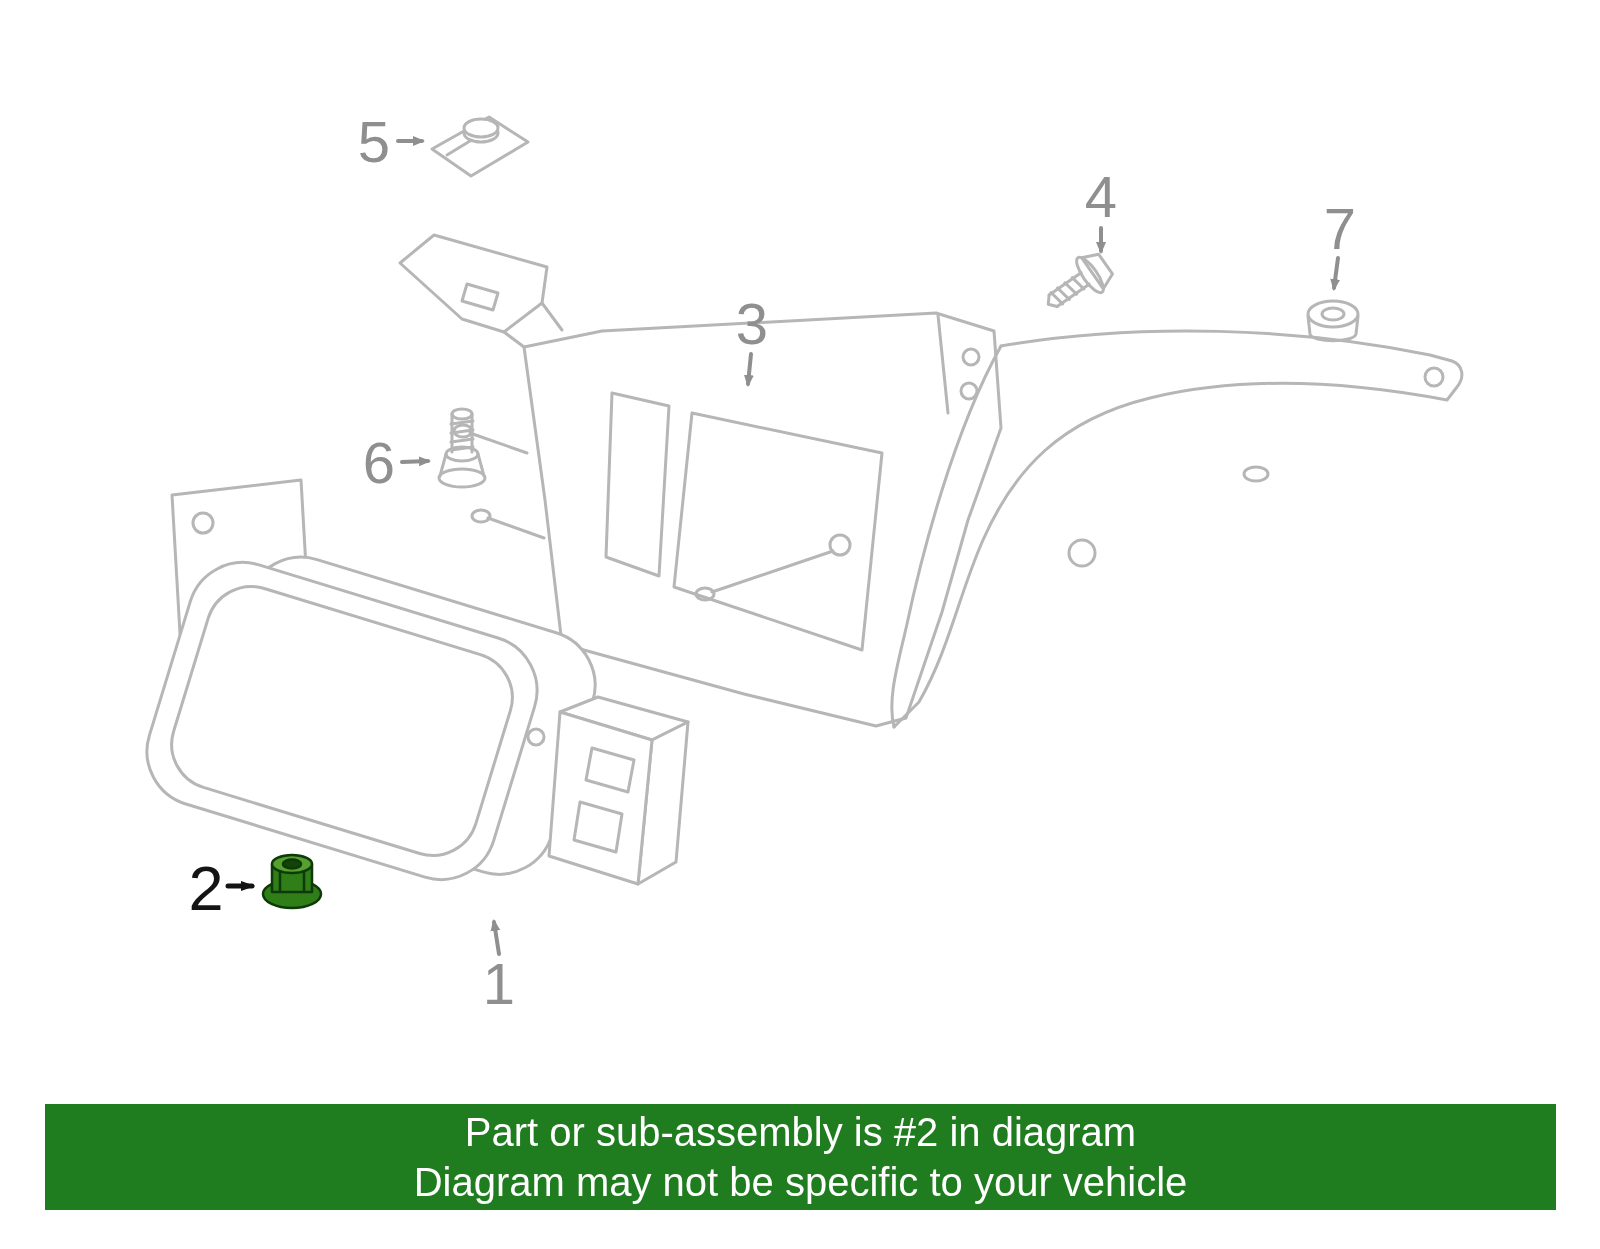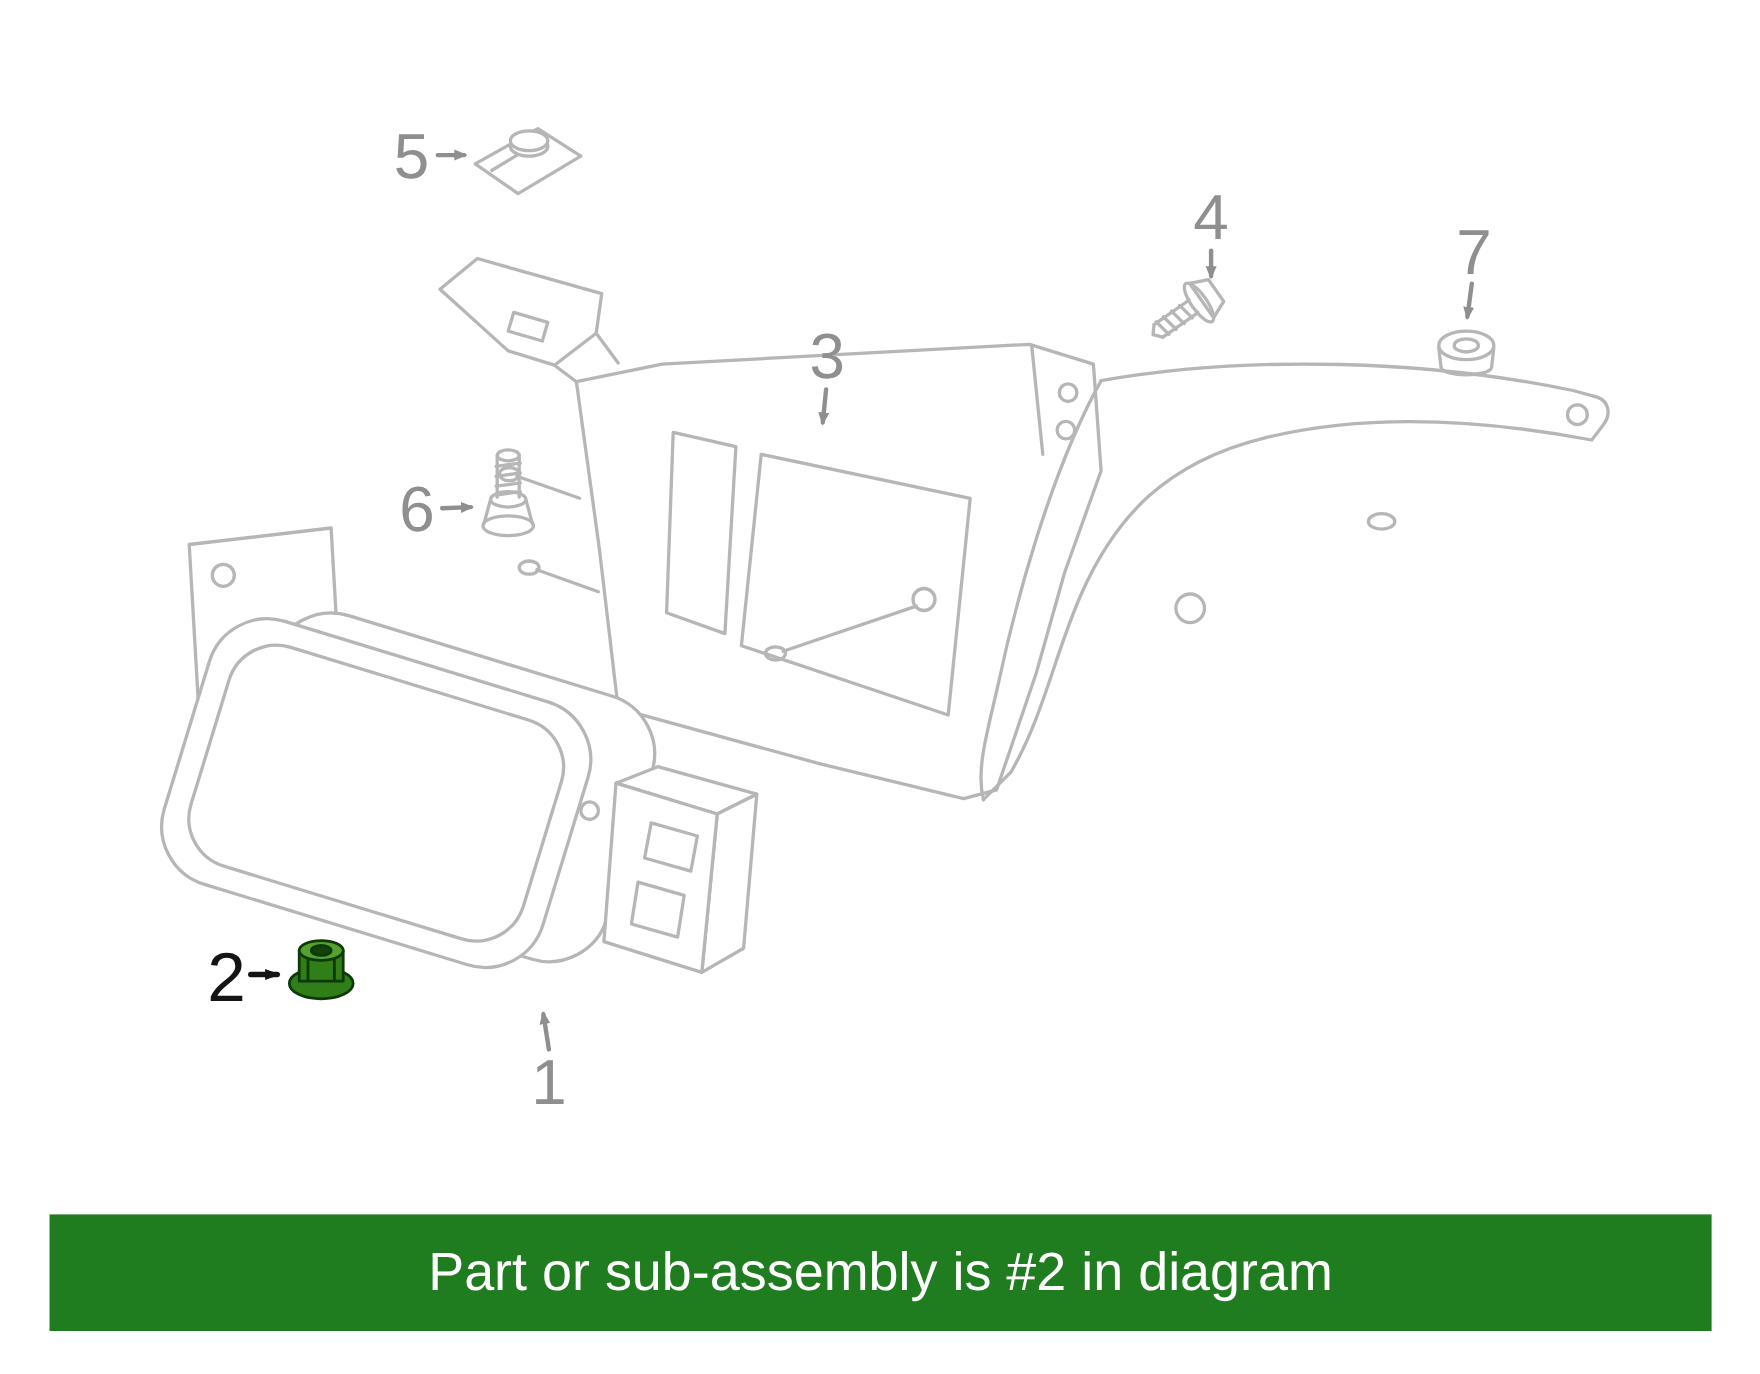--- a/index.html
+++ b/index.html
@@ -32,21 +32,21 @@
   .green-part .g-hole { fill: #14430a; }
   .green-part .g-line { fill: none; stroke: #0d3a08; }
 
   
   .banner {
     position: absolute; left: 45px; right: 44px; top: 1104px; height: 106px;
     background: #1f7c1f; color: #ffffff;
     display: flex; flex-direction: column; justify-content: center; align-items: center;
     text-align: center;
   }
-  .banner-line { font-size: 49px; line-height: 50px; color: #ffffff; white-space: nowrap; text-align: center; }
+  .banner-line { font-size: 40px; line-height: 50px; color: #ffffff; white-space: nowrap; text-align: center; }
 </style>
 </head>
 <body>
 
 <div class="stage">
 
   <svg class="diagram" width="1600" height="1249" viewBox="0 0 1600 1249">
 
     <defs>
       <marker id="ah-gray" markerWidth="12" markerHeight="12" refX="9" refY="5" orient="auto" markerUnits="userSpaceOnUse" viewBox="0 0 12 10">
@@ -177,15 +177,16 @@
     </g>
 
     <g class="callout">
       <text x="1340" y="249">7</text>
       <path d="M1338,258 L1334,288" marker-end="url(#ah-gray)"></path>
     </g>
   </svg>
 
   <div class="banner">
     <div class="banner-line">Part or sub-assembly is #2 in diagram</div>
+    <div class="banner-line">Diagram may not be specific to your vehicle</div>
   </div>
 
 </div>
 
 </body></html>

